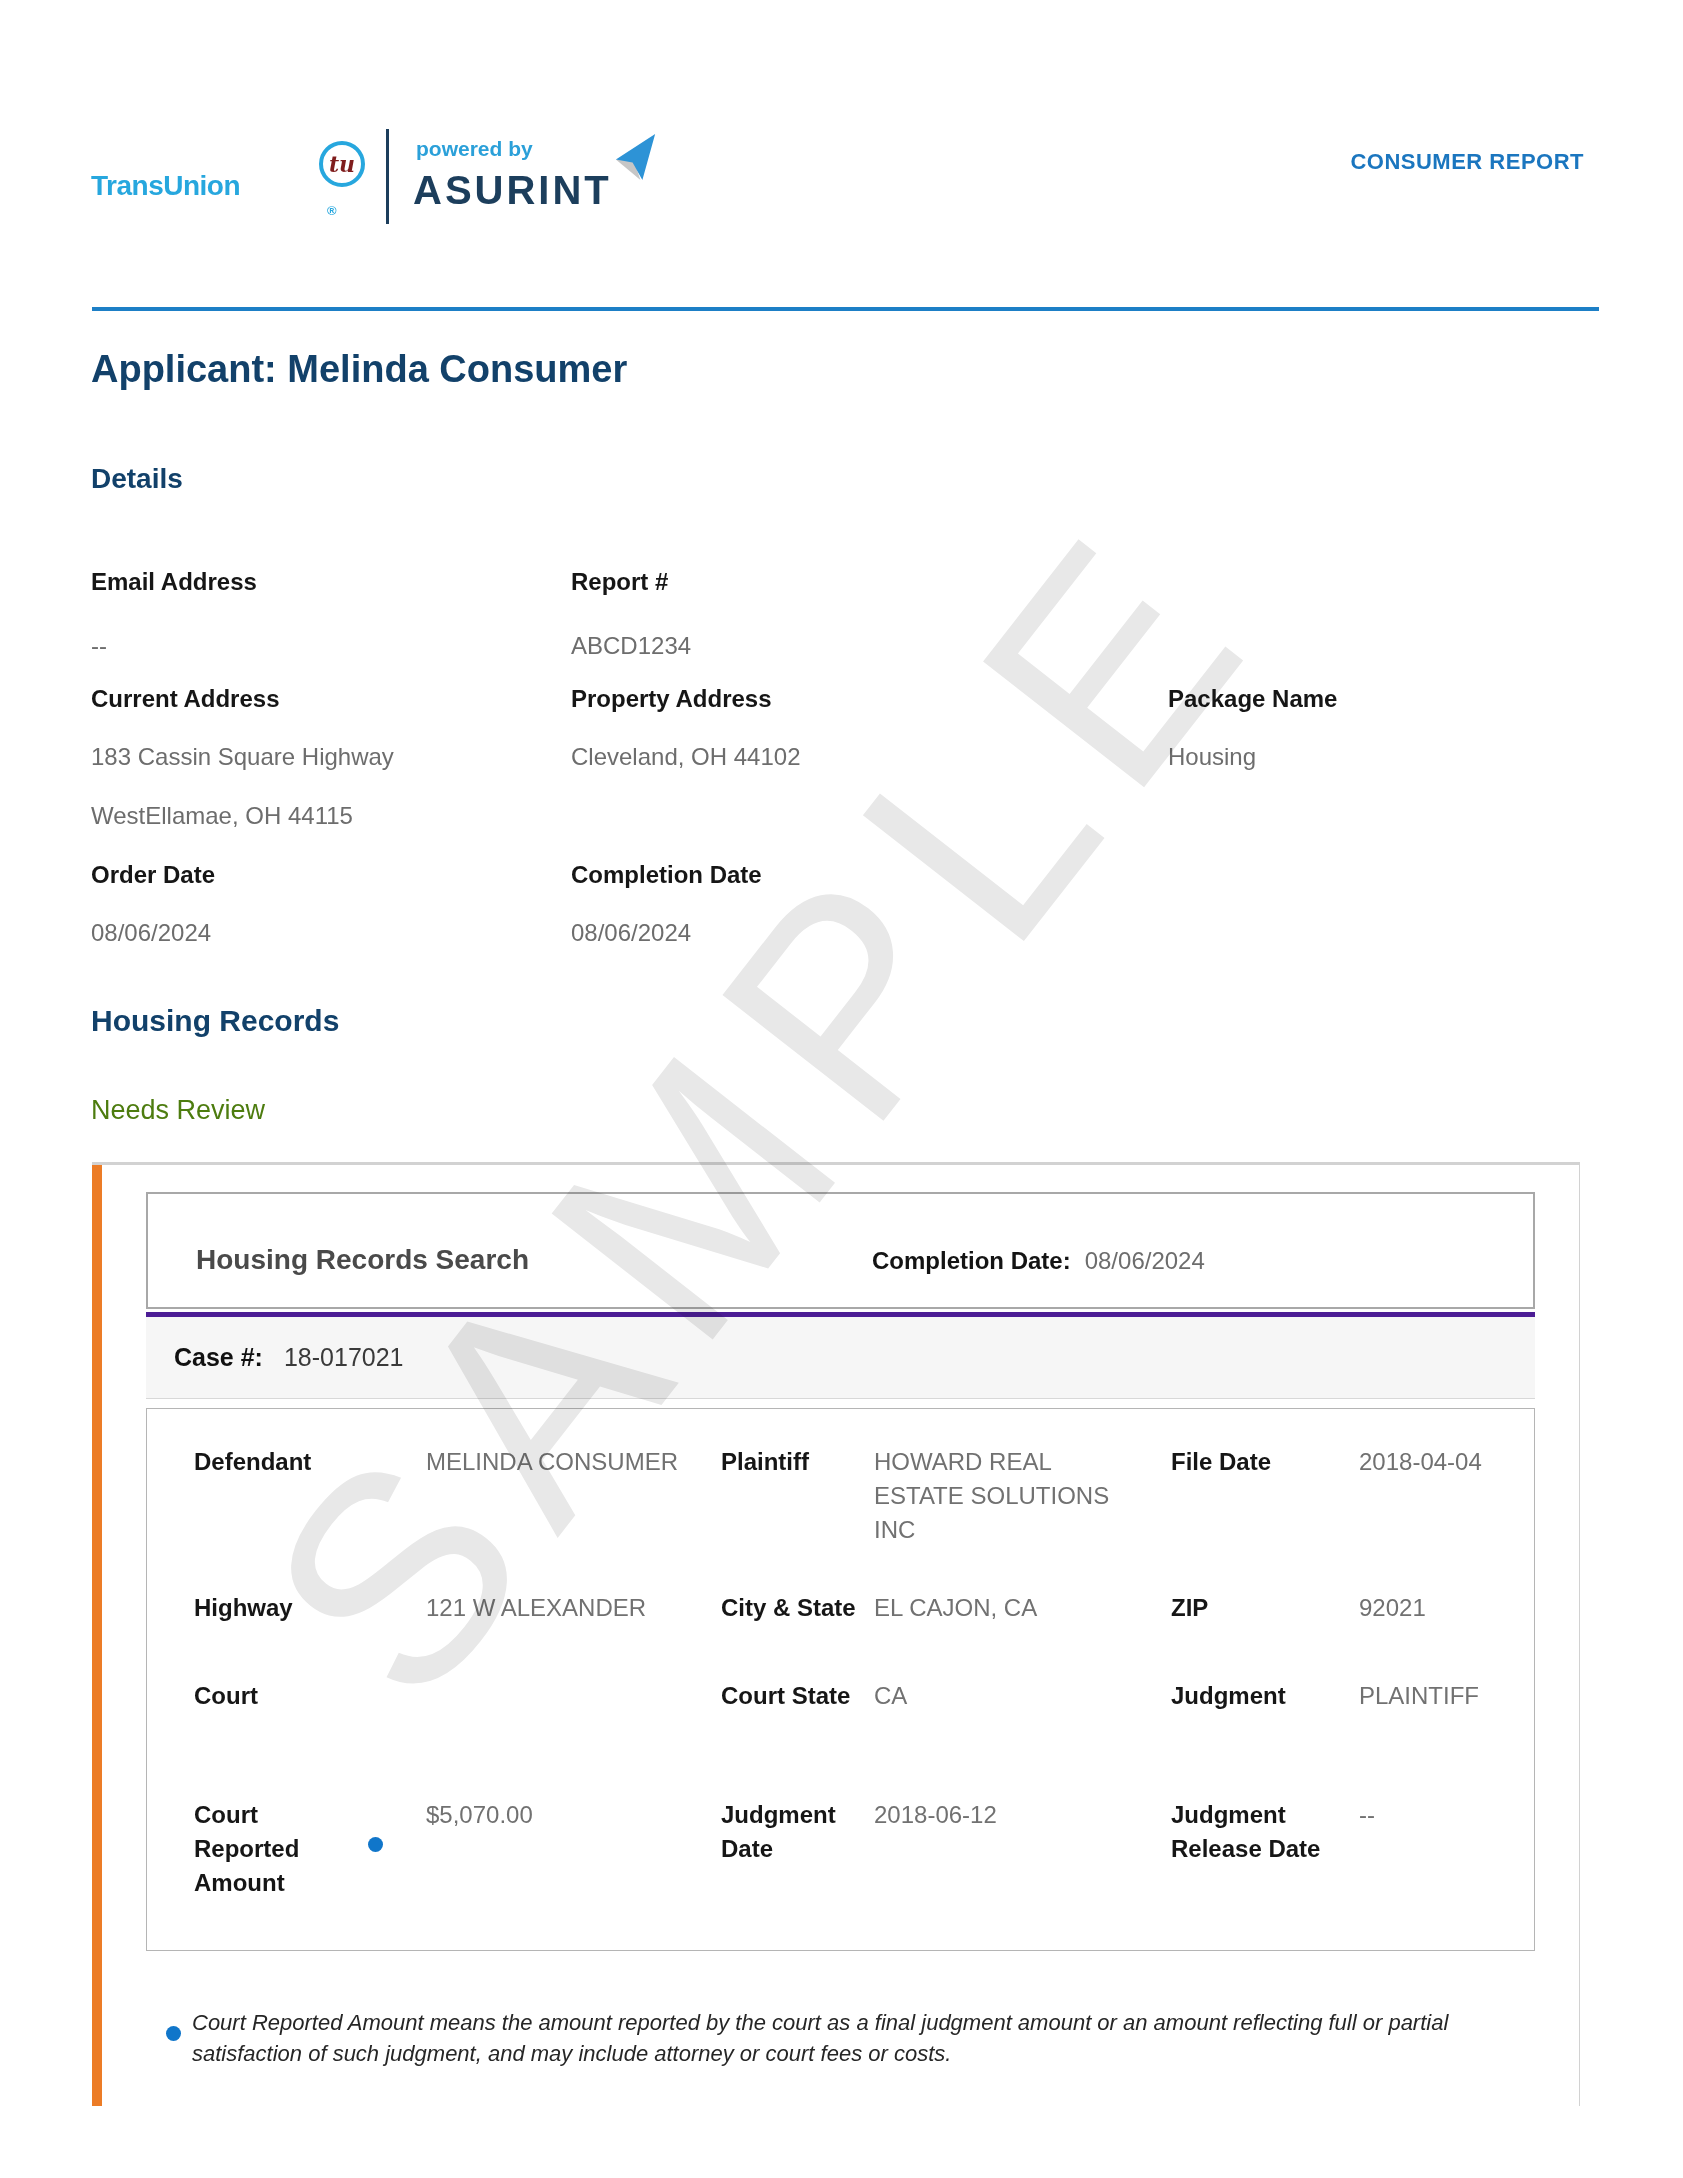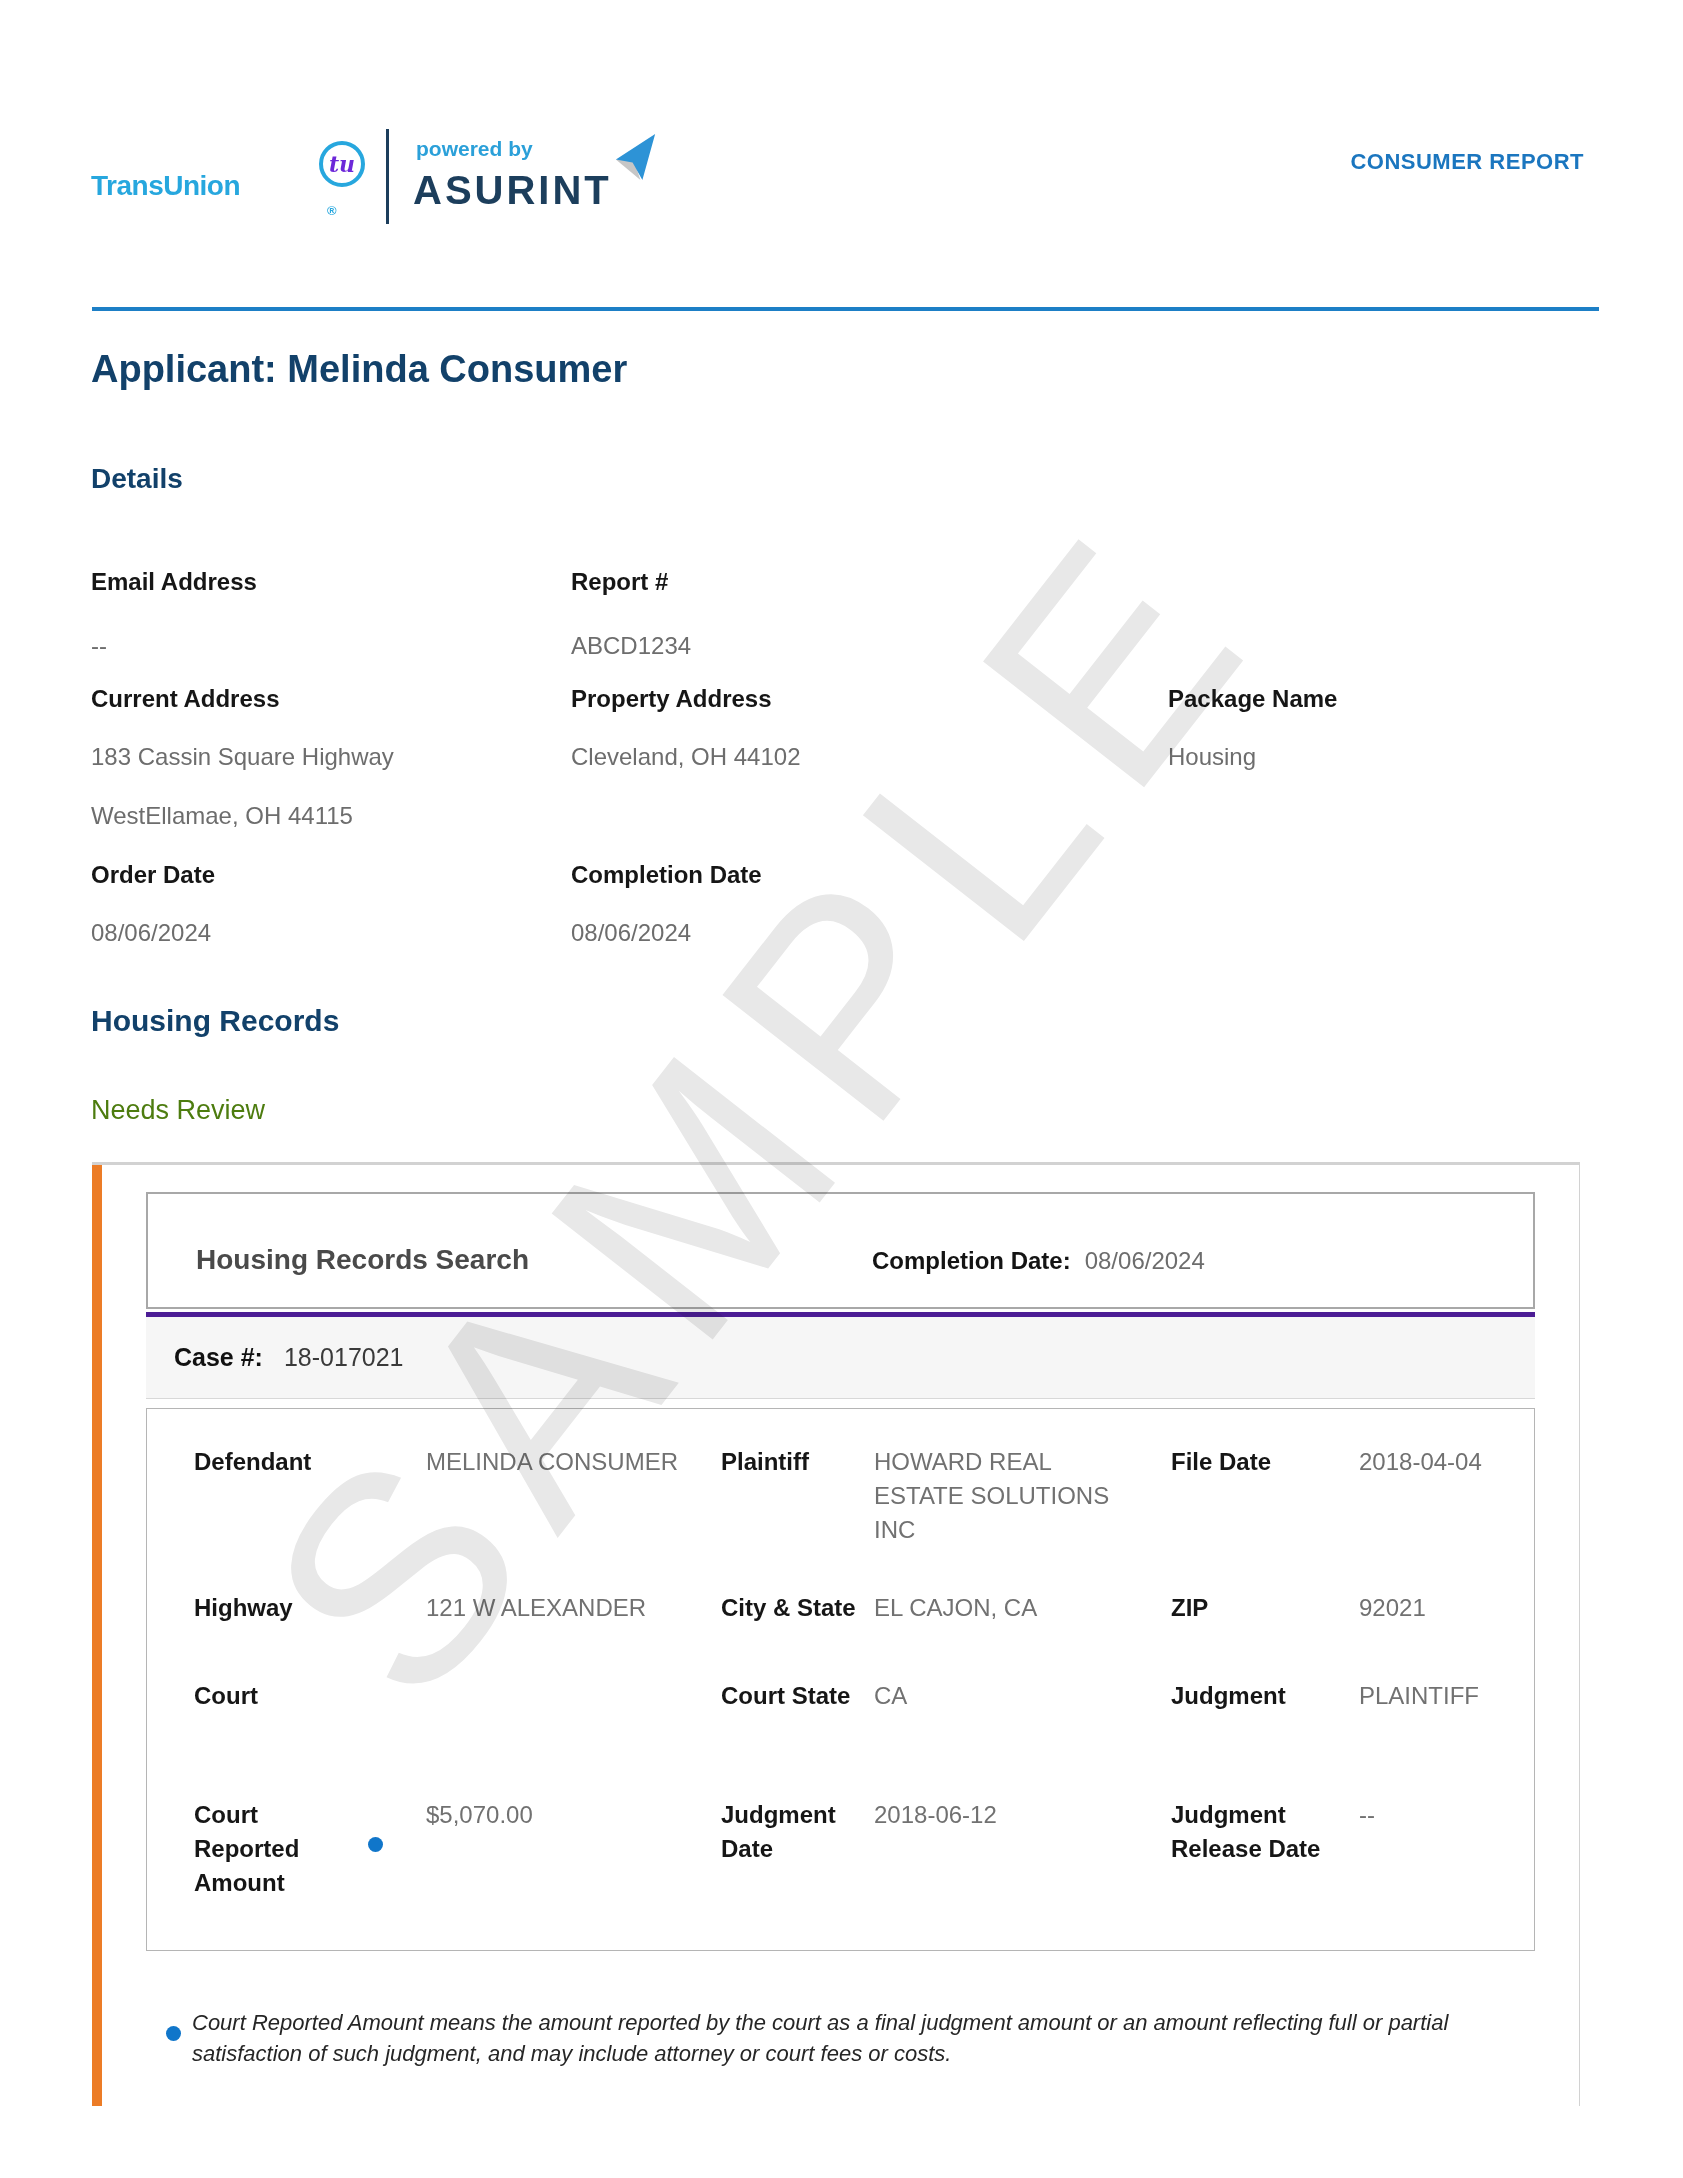--- a/index.html
+++ b/index.html
@@ -6,21 +6,21 @@
   .page{
     position:relative;width:1683px;height:2178px;background:#ffffff;
     font-family:"Liberation Sans",sans-serif;overflow:hidden;
   }
   
   .tu-word{position:absolute;left:91px;top:170px;font-size:28px;font-weight:700;color:#27a7de;letter-spacing:-0.5px;}
   .tu-reg{position:absolute;left:327px;top:203px;font-size:13px;color:#27a7de;font-weight:700;}
   .tu-badge{
     position:absolute;left:319px;top:141px;width:38px;height:38px;border:4px solid #27a7de;border-radius:50%;
     display:flex;align-items:center;justify-content:center;background:#fff;
-    color:#6d28d9;font-size:22px;font-weight:700;font-style:italic;font-family:"DejaVu Serif",serif;
+    color:#7f1d1d;font-size:22px;font-weight:700;font-style:italic;font-family:"DejaVu Serif",serif;
   }
   .logo-divider{position:absolute;left:386px;top:129px;width:3px;height:95px;background:#1c3e5c;}
   .powered-by{position:absolute;left:416px;top:137px;font-size:21px;font-weight:700;color:#2ba0d9;}
   .asurint-word{position:absolute;left:413px;top:168px;font-size:40px;font-weight:700;letter-spacing:3px;color:#1c3e5c;}
   .asurint-arrow{position:absolute;left:610px;top:129px;width:53px;height:57px;}
   .report-type{position:absolute;right:99px;top:149px;font-size:22px;font-weight:700;color:#1b76bf;letter-spacing:0.5px;}
   .blue-rule{position:absolute;left:92px;top:307px;width:1507px;height:4px;background:#1d7fc6;}
   
   .applicant-title{position:absolute;left:91px;top:348px;font-size:38px;font-weight:700;color:#12416a;}
   .details-heading{position:absolute;left:91px;top:463px;font-size:28px;font-weight:700;color:#12416a;}

